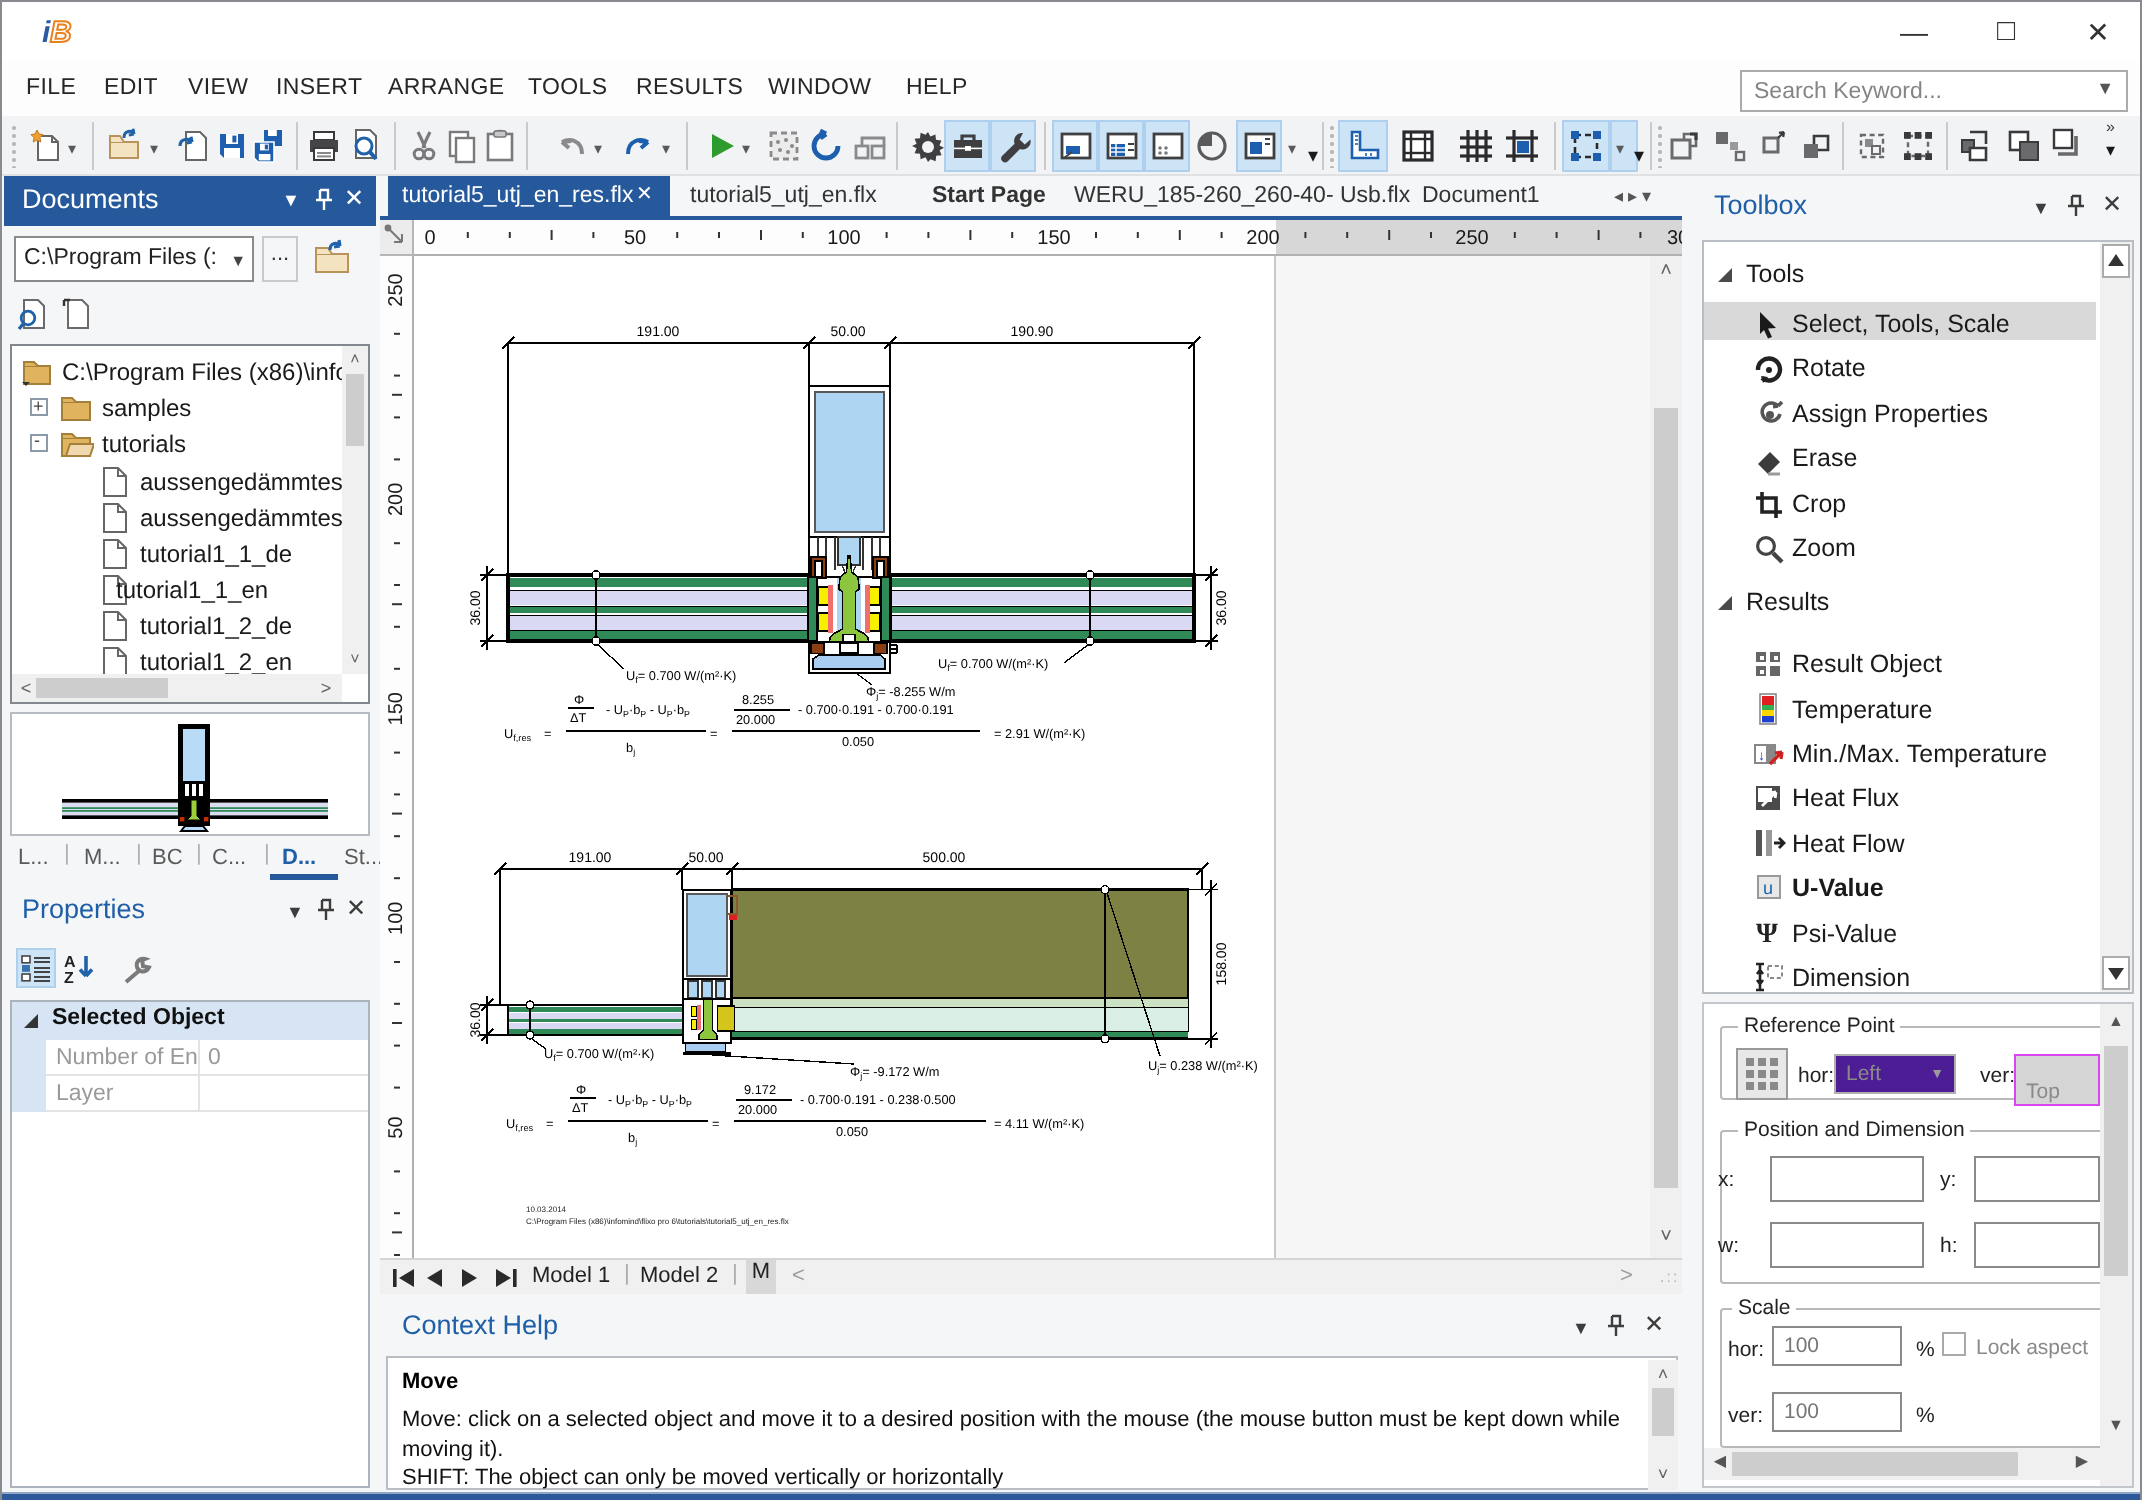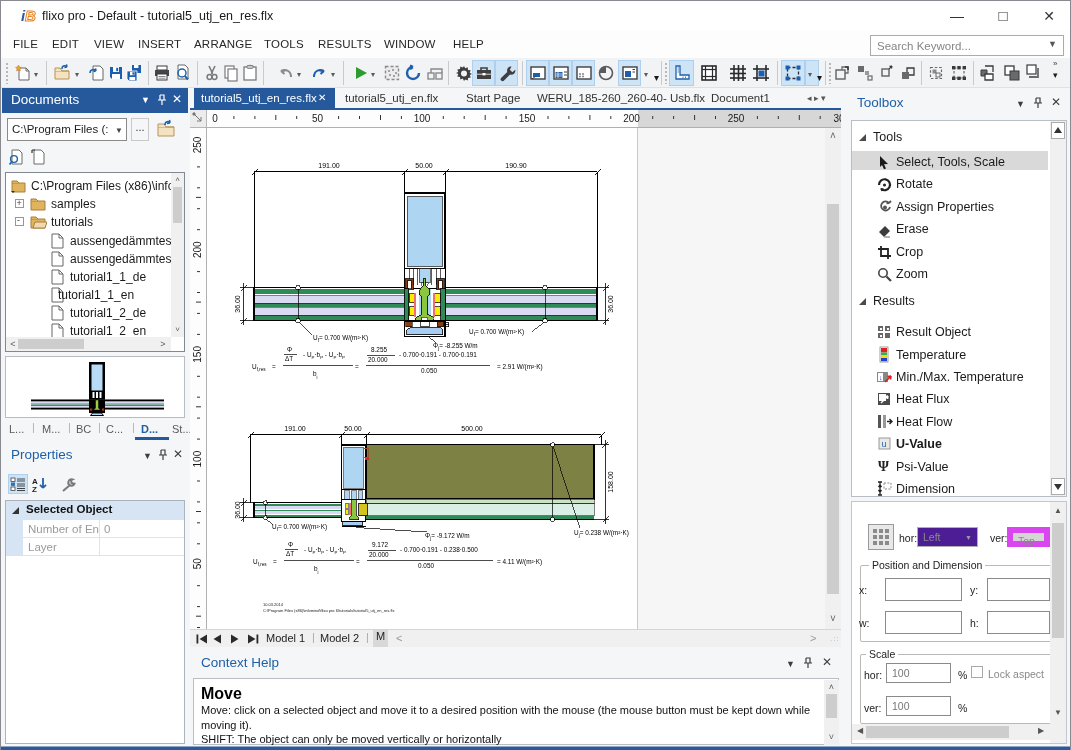--- a/index.html
+++ b/index.html
@@ -41,21 +41,20 @@
 #bluestrip{left:1px;top:746px;width:1069px;height:4px;background:#2d5899;border-top:1px solid #8fa6c6;}
 </style></head>
 <body>
 <div id="frame"></div>
 
 <div class="abs" id="titlebar">
   <svg class="abs" style="left:20px;top:7px" width="18" height="16" viewBox="0 0 18 16">
     <text x="0" y="13" font-size="15" font-style="italic" font-weight="bold" fill="#2b5aa0" font-family="Liberation Sans">i</text>
     <text x="4" y="13" font-size="15" font-style="italic" font-weight="bold" fill="#fff" stroke="#e8821f" stroke-width="1" font-family="Liberation Sans">B</text>
   </svg>
-  <div class="abs" id="title-text">flixo pro - Default - tutorial5_utj_en_res.flx</div>
   <div class="abs winbtn" style="left:933px;">—</div>
   <div class="abs winbtn" style="left:979px;font-size:15px;">□</div>
   <div class="abs winbtn" style="left:1025px;">✕</div>
 </div>
 
 <div class="abs" id="menubar">
   <div class="abs menuitem" style="left:12px">FILE</div>
   <div class="abs menuitem" style="left:51px">EDIT</div>
   <div class="abs menuitem" style="left:93px">VIEW</div>
   <div class="abs menuitem" style="left:137px">INSERT</div>
@@ -480,21 +479,21 @@
   <div class="abs" style="left:22px;top:22px;font-size:11.5px;color:#9a9a9a;">Number of En</div>
   <div class="abs" style="left:98px;top:22px;font-size:11.5px;color:#9a9a9a;">0</div>
   <div class="abs" style="left:22px;top:40px;font-size:11.5px;color:#9a9a9a;">Layer</div>
 </div>
 
 <div class="abs" id="doctabbar">
   <div class="abs" style="left:4px;top:0;width:141px;height:20px;background:#26599c;"></div>
   <div class="abs dtab" style="left:11px;color:#fff;">tutorial5_utj_en_res.flx</div>
   <div class="abs" style="left:128px;top:0px;height:20px;line-height:20px;color:#fff;font-size:10px;">✕</div>
   <div class="abs dtab" style="left:155px;">tutorial5_utj_en.flx</div>
-  <div class="abs dtab" style="left:276px;">Start Page</div>
+  <div class="abs dtab" style="left:276px;font-weight:bold;">Start Page</div>
   <div class="abs dtab" style="left:347px;">WERU_185-260_260-40- Usb.flx</div>
   <div class="abs dtab" style="left:521px;">Document1</div>
   <div class="abs" style="left:617px;top:5px;font-size:9px;color:#555;">◂ ▸ ▾</div>
 </div>
 <div class="abs" id="tabline"></div>
 
 <div class="abs" style="left:190px;top:110px;width:17px;height:18px;background:#ececec;border-right:1px solid #b6b6b6;border-bottom:1px solid #b6b6b6;">
   <svg width="15" height="16" viewBox="0 0 15 16">
       <g stroke="#777" stroke-width="1" fill="none">
         <path d="M3 3 l8 8 M11 11 l-4 0 M11 11 l0 -4"></path>
@@ -883,21 +882,21 @@
 </div>
 
 <div class="abs" style="left:190px;top:649px;width:653px;height:96px;background:#f5f6f7;">
   <div class="abs ptitle" style="left:11px;top:6px;color:#1f5fa7;">Context Help</div>
   <div class="abs" style="left:596px;top:10px;font-size:9px;color:#3d3d3d;">▼</div>
   <svg class="abs" style="left:613px;top:8px" width="10" height="13" viewBox="0 0 10 13">
       <path d="M3 1 L7 1 L7 6 M3 1 L3 6 M1 6 L9 6 M5 6 L5 11" stroke="#3d3d3d" stroke-width="1.2" fill="none"></path>
     </svg>
   <div class="abs" style="left:632px;top:6px;font-size:12px;color:#3d3d3d;">✕</div>
   <div class="abs whitebox" style="left:3px;top:29px;width:646px;height:67px;border-color:#b9bec5;">
-    <div class="abs" style="left:7px;top:6px;font-size:16px;font-weight:bold;color:#000;">Move</div>
+    <div class="abs" style="left:7px;top:6px;font-size:11px;font-weight:bold;color:#000;">Move</div>
     <div class="abs" style="left:7px;top:24px;width:614px;font-size:11px;color:#111;line-height:14.6px;">Move: click on a selected object and move it to a desired position with the mouse (the mouse button must be kept down while moving it).<br>SHIFT: The object can only be moved vertically or horizontally</div>
     <div class="abs sbtrack" style="left:630px;top:1px;width:15px;height:65px;"></div>
     <div class="abs sbarrow" style="left:630px;top:3px;width:15px;font-size:9px;">˄</div>
     <div class="abs sbthumb" style="left:632px;top:15px;width:11px;height:24px;"></div>
     <div class="abs sbarrow" style="left:630px;top:53px;width:15px;font-size:9px;">˅</div>
   </div>
 </div>
 
 <div class="abs" style="left:848px;top:88px;width:221px;height:657px;background:#f5f6f7;">
   <div class="abs ptitle" style="left:9px;top:7px;color:#1f5fa7;">Toolbox</div>
@@ -1003,39 +1002,42 @@
   <div class="tbi" style="top:338.5px;">Psi-Value</div>
   <svg class="abs" style="left:24px;top:358.5px" width="17" height="17" viewBox="0 0 17 17">
       <path d="M4 2 L4 15 M2 2 l4 0 M2 15 l4 0 M4 5 l0 7 M4 5 l-1.5 2 M4 5 l1.5 2 M4 12 l-1.5 -2 M4 12 l1.5 -2" stroke="#222" stroke-width="1.3" fill="none"></path>
       <rect x="8" y="3" width="7" height="6" fill="none" stroke="#888" stroke-dasharray="2 1.4"></rect>
     </svg>
   <div class="tbi" style="top:360.5px;">Dimension</div>
 </div>
 
 <div class="abs" style="left:851px;top:501px;width:216px;height:243px;background:#fff;border:1px solid #c3c7cc;" id="formpanel">
 
+  <fieldset class="abs" style="left:8px;top:5px;width:193px;height:43px;border:1px solid #b9b9b9;border-radius:2px;">
+    <legend style="font-size:10.5px;color:#222;margin-left:8px;padding:0 3px;">Reference Point</legend>
+  </fieldset>
   <div class="abs" style="left:16px;top:22px;width:26px;height:26px;background:#e8e8e8;border:1px solid #9a9a9a;">
     <svg width="24" height="24" viewBox="0 0 24 24">
         <g fill="#8a8a8a">
           <rect x="4" y="4" width="4" height="4"></rect>
           <rect x="10" y="4" width="4" height="4"></rect>
           <rect x="16" y="4" width="4" height="4"></rect>
           <rect x="4" y="10" width="4" height="4"></rect>
           <rect x="10" y="10" width="4" height="4"></rect>
           <rect x="16" y="10" width="4" height="4"></rect>
           <rect x="4" y="16" width="4" height="4"></rect>
           <rect x="10" y="16" width="4" height="4"></rect>
           <rect x="16" y="16" width="4" height="4"></rect>
         </g>
       </svg>
   </div>
   <div class="abs" style="left:47px;top:30px;font-size:10.5px;color:#222;">hor:</div>
   <div class="abs" style="left:65px;top:25px;width:61px;height:20px;background:#4c1d95;border:1px solid #b0b0b0;font-size:10.5px;color:#8a8a8a;padding:3px 5px;">Left<span class="abs" style="right:5px;top:6px;font-size:7px;color:#9a9a9a;">▼</span></div>
   <div class="abs" style="left:138px;top:30px;font-size:10.5px;color:#222;">ver:</div>
-  <div class="abs" style="left:155px;top:25px;width:43px;height:20px;background:#d5d5d5;border:6px solid #d946ef;font-size:10.5px;color:#8a8a8a;padding:2px 5px;">Top</div>
+  <div class="abs" style="left:155px;top:25px;width:43px;height:20px;background:#d5d5d5;border:1px solid #d946ef;font-size:10.5px;color:#8a8a8a;padding:12px 5px;">Top</div>
 
   <fieldset class="abs" style="left:8px;top:57px;width:193px;height:83px;border:1px solid #b9b9b9;border-radius:2px;">
     <legend style="font-size:10.5px;color:#222;margin-left:8px;padding:0 3px;">Position and Dimension</legend>
   </fieldset>
   <div class="abs" style="left:7px;top:82px;font-size:10.5px;color:#222;">x:</div>
   <div class="abs" style="left:33px;top:76px;width:77px;height:23px;background:#fff;border:1px solid #8a8a8a;"></div>
   <div class="abs" style="left:118px;top:82px;font-size:10.5px;color:#222;">y:</div>
   <div class="abs" style="left:135px;top:76px;width:63px;height:23px;background:#fff;border:1px solid #8a8a8a;"></div>
   <div class="abs" style="left:7px;top:115px;font-size:10.5px;color:#222;">w:</div>
   <div class="abs" style="left:33px;top:109px;width:77px;height:23px;background:#fff;border:1px solid #8a8a8a;"></div>

